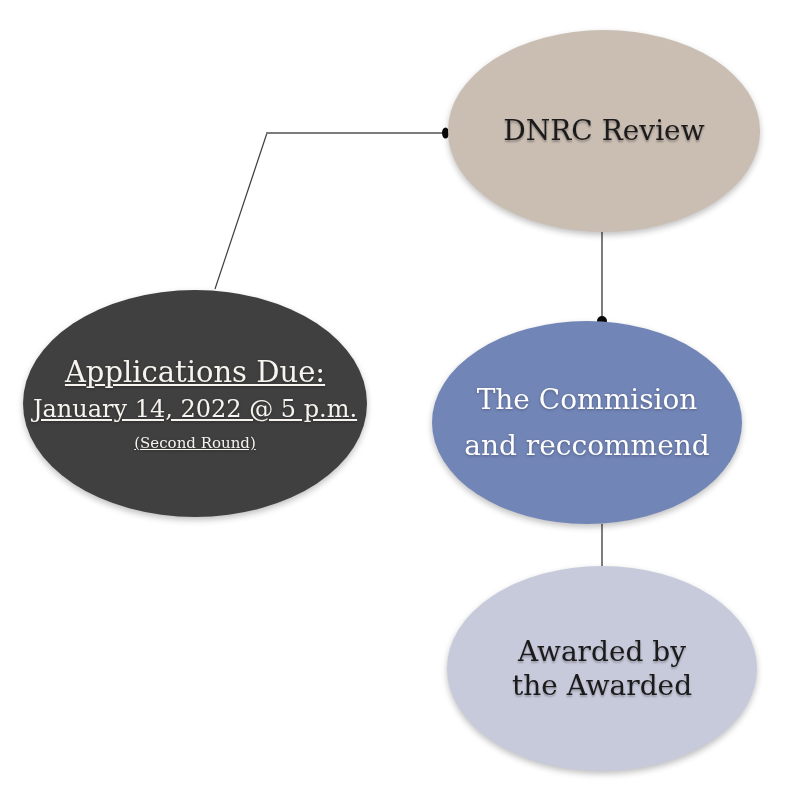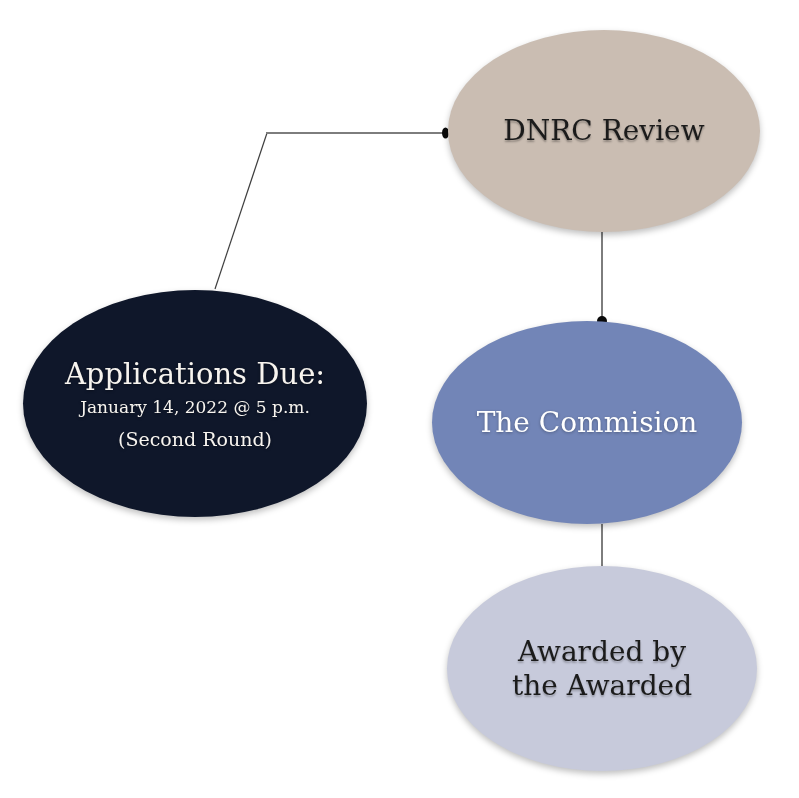--- a/index.html
+++ b/index.html
@@ -42,26 +42,26 @@
     left: 23px; top: 290px;
     width: 344px; height: 227px;
   }
   .node-applications .app-title {
     font-size: 29px;
     margin-bottom: 6px;
     white-space: nowrap;
     text-shadow: 0 1px 3px rgba(0,0,0,0.35);
   }
   .node-applications .app-date {
-    font-size: 17px;
+    font-size: 24px;
     white-space: nowrap;
     text-shadow: 0 1px 3px rgba(0,0,0,0.35);
   }
   .node-applications .app-note {
-    font-size: 19px;
+    font-size: 15px;
     margin-top: 11px;
     white-space: nowrap;
     text-shadow: 0 1px 3px rgba(0,0,0,0.35);
   }
 
   .node-commission {
     left: 432px; top: 321px;
     width: 310px; height: 203px;
     font-size: 28px;
     line-height: 1.14;
@@ -89,28 +89,29 @@
     <line x1="602" y1="524" x2="602" y2="578" stroke-width="2" fill="none" stroke="#7d7d7d"></line>
     <ellipse cx="445.5" cy="133" rx="3.5" ry="5.5" fill="#0a0a0a"></ellipse>
     <circle cx="602" cy="321" r="5" fill="#0a0a0a"></circle>
     <circle cx="602" cy="578" r="5" fill="#0a0a0a"></circle>
   </svg>
 
   <div class="node node-dnrc" style="background: rgb(202, 189, 178); color: rgb(27, 27, 27);">
     <div class="line">DNRC Review</div>
   </div>
 
-  <div class="node node-applications" style="background: #0f172a; color: rgb(247, 244, 239);">
+  <div class="node node-applications" style="background: #404040; color: rgb(247, 244, 239); text-decoration: underline;">
     <div class="app-title">Applications Due:</div>
     <div class="app-date">January 14, 2022 @ 5 p.m.</div>
     <div class="app-note">(Second Round)</div>
   </div>
 
   <div class="node node-commission" style="background: rgb(114, 133, 183); color: rgb(255, 255, 255);">
     <div class="line">The Commision</div>
+    <div class="line">and reccommend</div>
   </div>
 
   <div class="node node-awarded" style="background: rgb(199, 202, 219); color: rgb(27, 27, 27);">
     <div class="line">Awarded by</div>
     <div class="line">the Awarded</div>
   </div>
 
 </div>
 
 </body></html>

